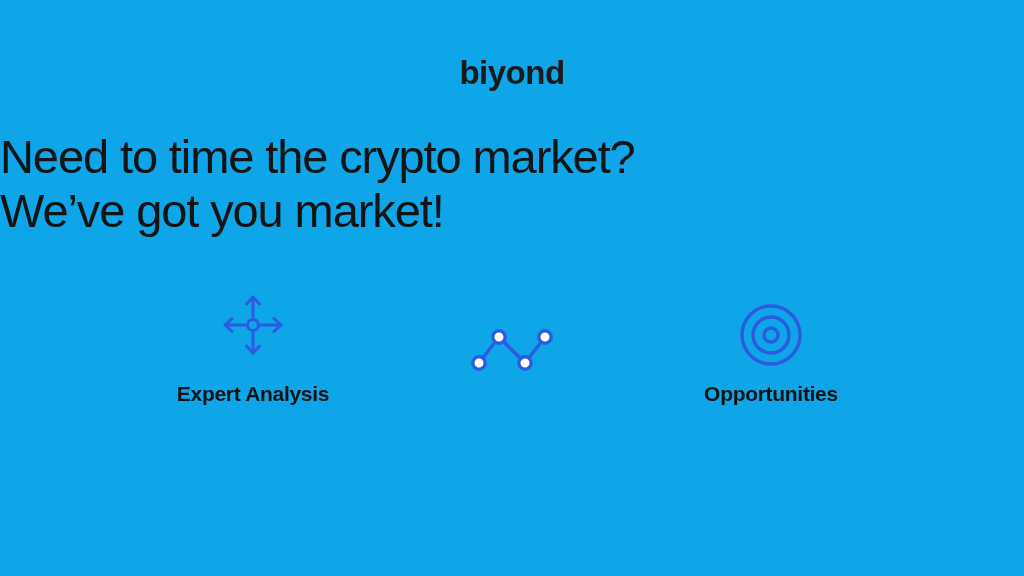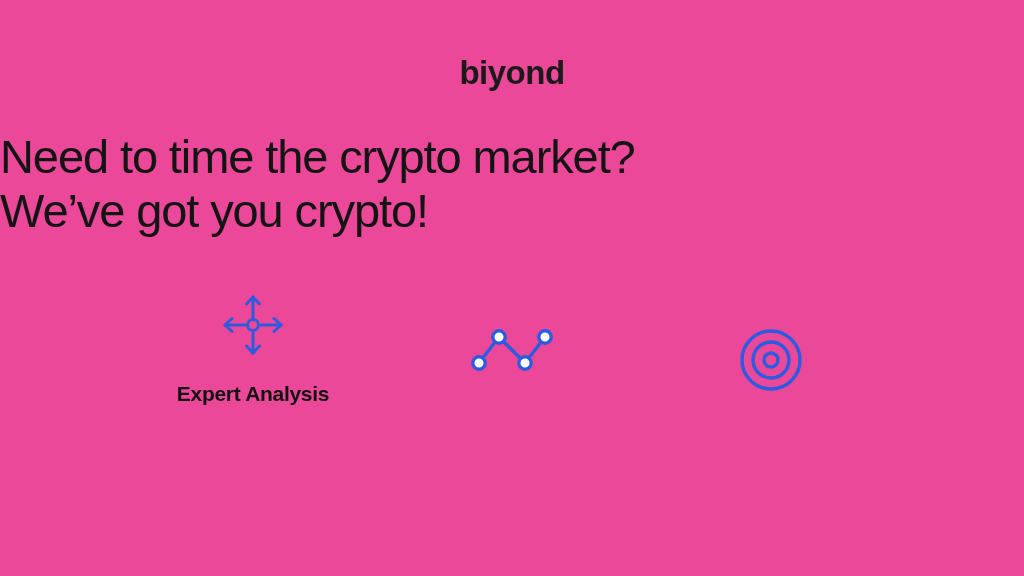--- a/index.html
+++ b/index.html
@@ -11,21 +11,21 @@
     height: 576px;
     background: #ffffff;
     font-family: "Liberation Sans", sans-serif;
     overflow: hidden;
   }
 
   .slide {
     position: relative;
     width: 1024px;
     height: 576px;
-    background: #ec4899;
+    background: #0ea5e9;
   }
 
   
   .logo {
     position: absolute;
     top: 56px;
     left: 0;
     width: 1024px;
     text-align: center;
     font-size: 33px;
@@ -96,21 +96,21 @@
 </style>
 </head>
 <body>
 
 <div class="slide">
 
   <div class="logo">biyond</div>
 
   <div class="headline">
     <span class="headline-line">Need to time the crypto market?</span>
-    <span class="headline-line">We’ve got you crypto!</span>
+    <span class="headline-line">We’ve got you market!</span>
   </div>
 
   <div class="features">
 
     <div class="feature feature-1">
       <div class="icon-box">
         <svg width="66" height="66" viewBox="0 0 66 66">
           <g fill="none" stroke="#2b5ce0" stroke-width="3" stroke-linecap="round" stroke-linejoin="round">
             <circle cx="33" cy="33" r="5.5"></circle>
 
@@ -153,17 +153,18 @@
       <div class="icon-box">
         <svg width="68" height="68" viewBox="0 0 68 68">
           <g fill="none" stroke="#2b5ce0" stroke-width="3.4">
             <circle cx="34" cy="34" r="29"></circle>
             <circle cx="34" cy="34" r="18"></circle>
             <circle cx="34" cy="34" r="7"></circle>
           </g>
         </svg>
       </div>
       <div class="caption">
+        <span class="caption-line">Opportunities</span>
       </div>
     </div>
 
   </div>
 </div>
 
 </body></html>

